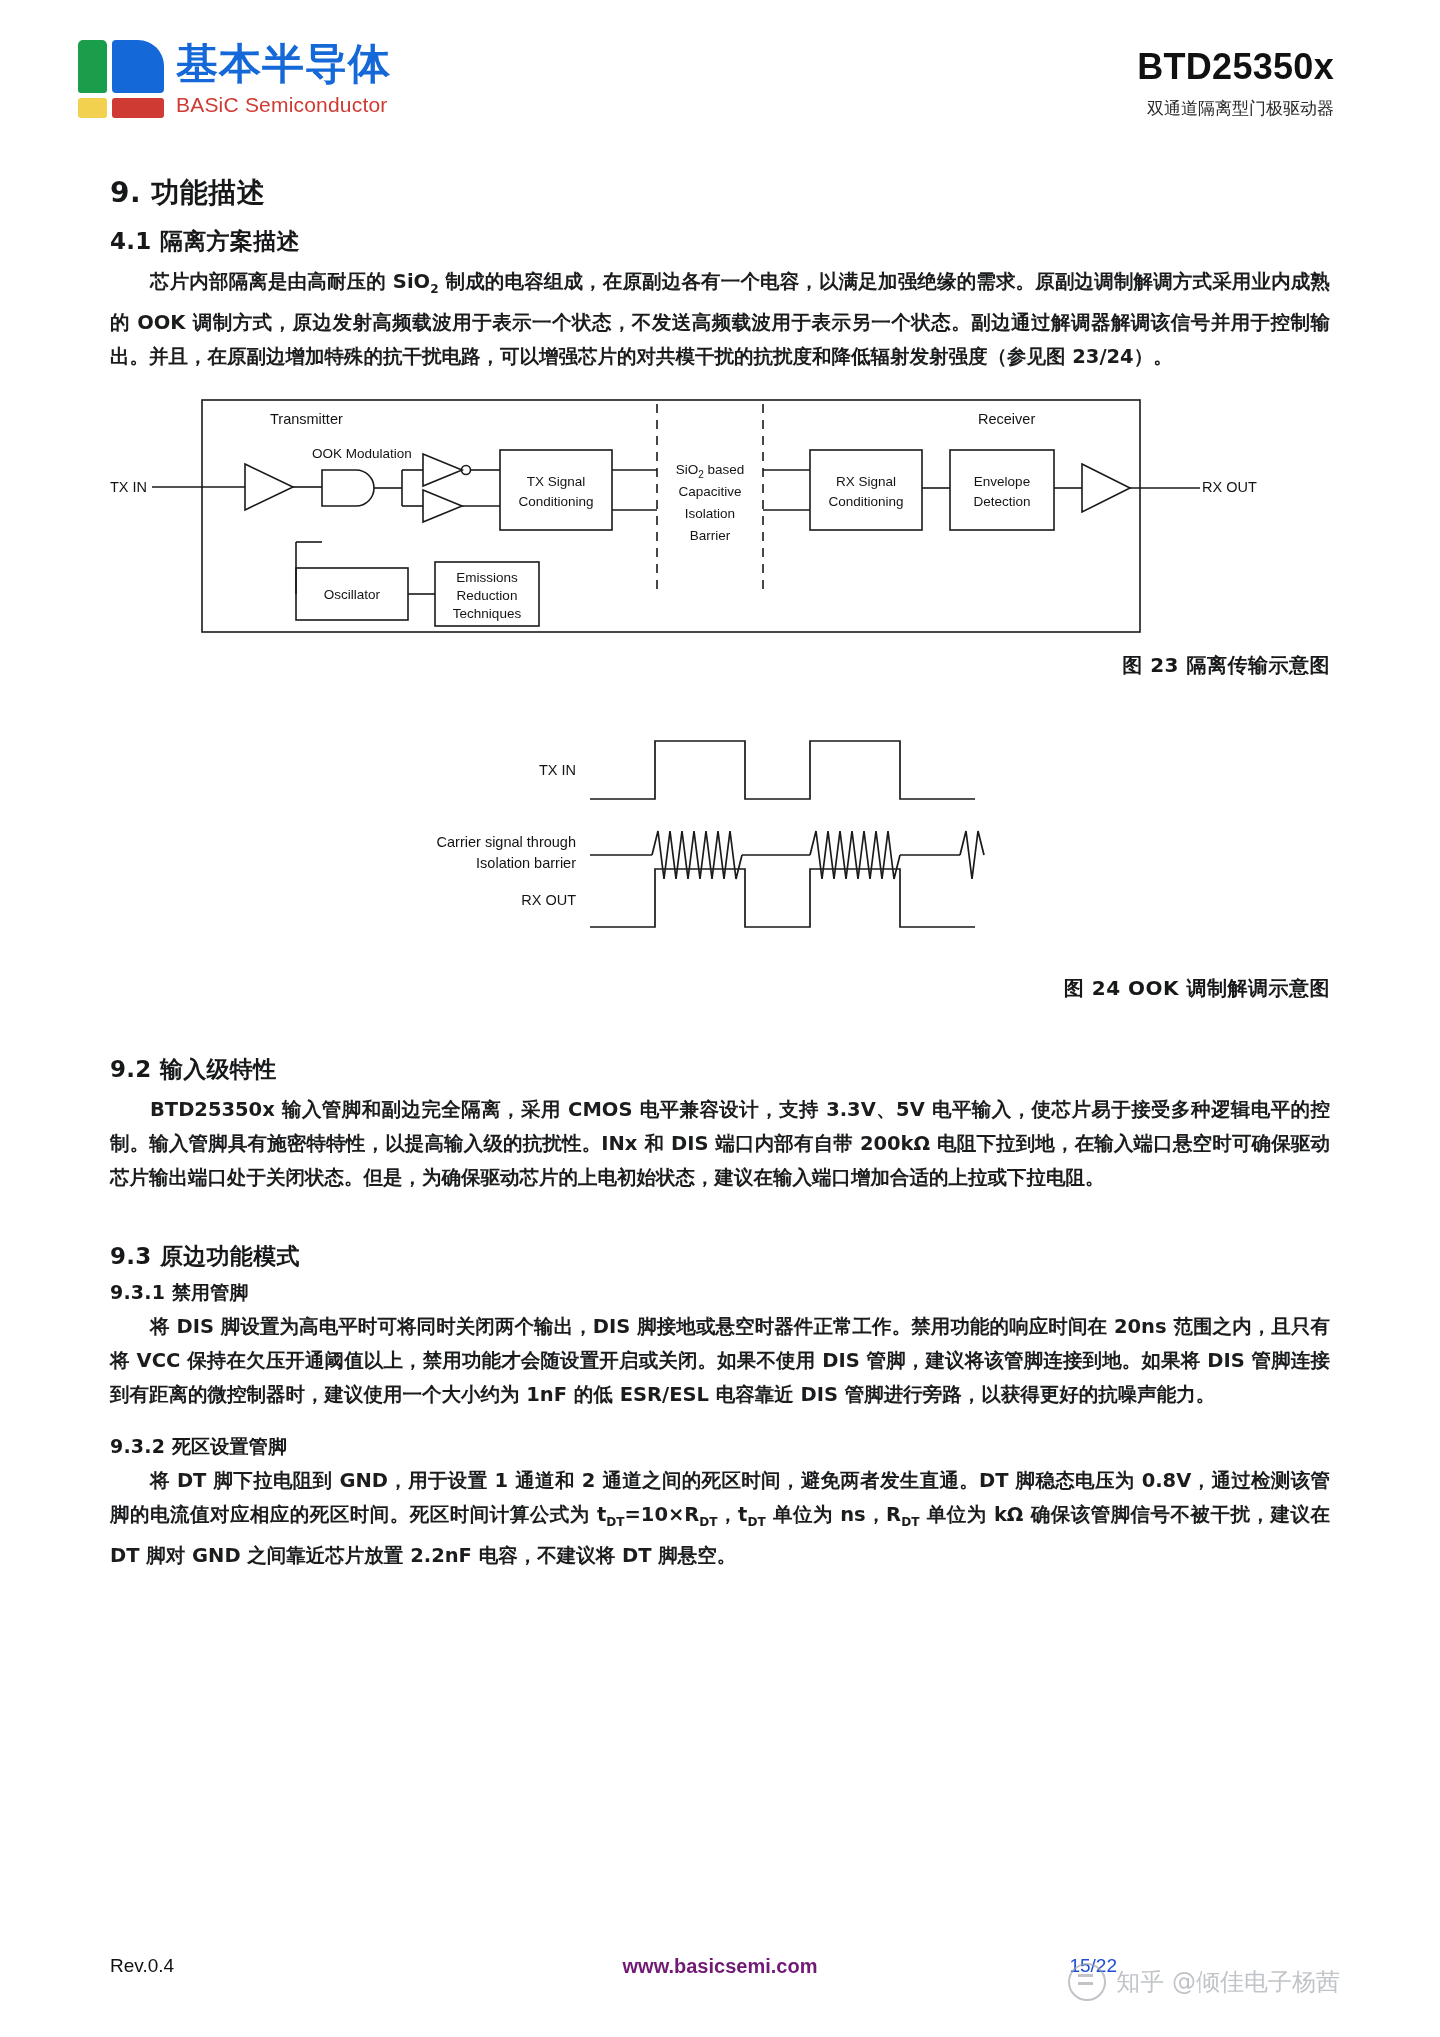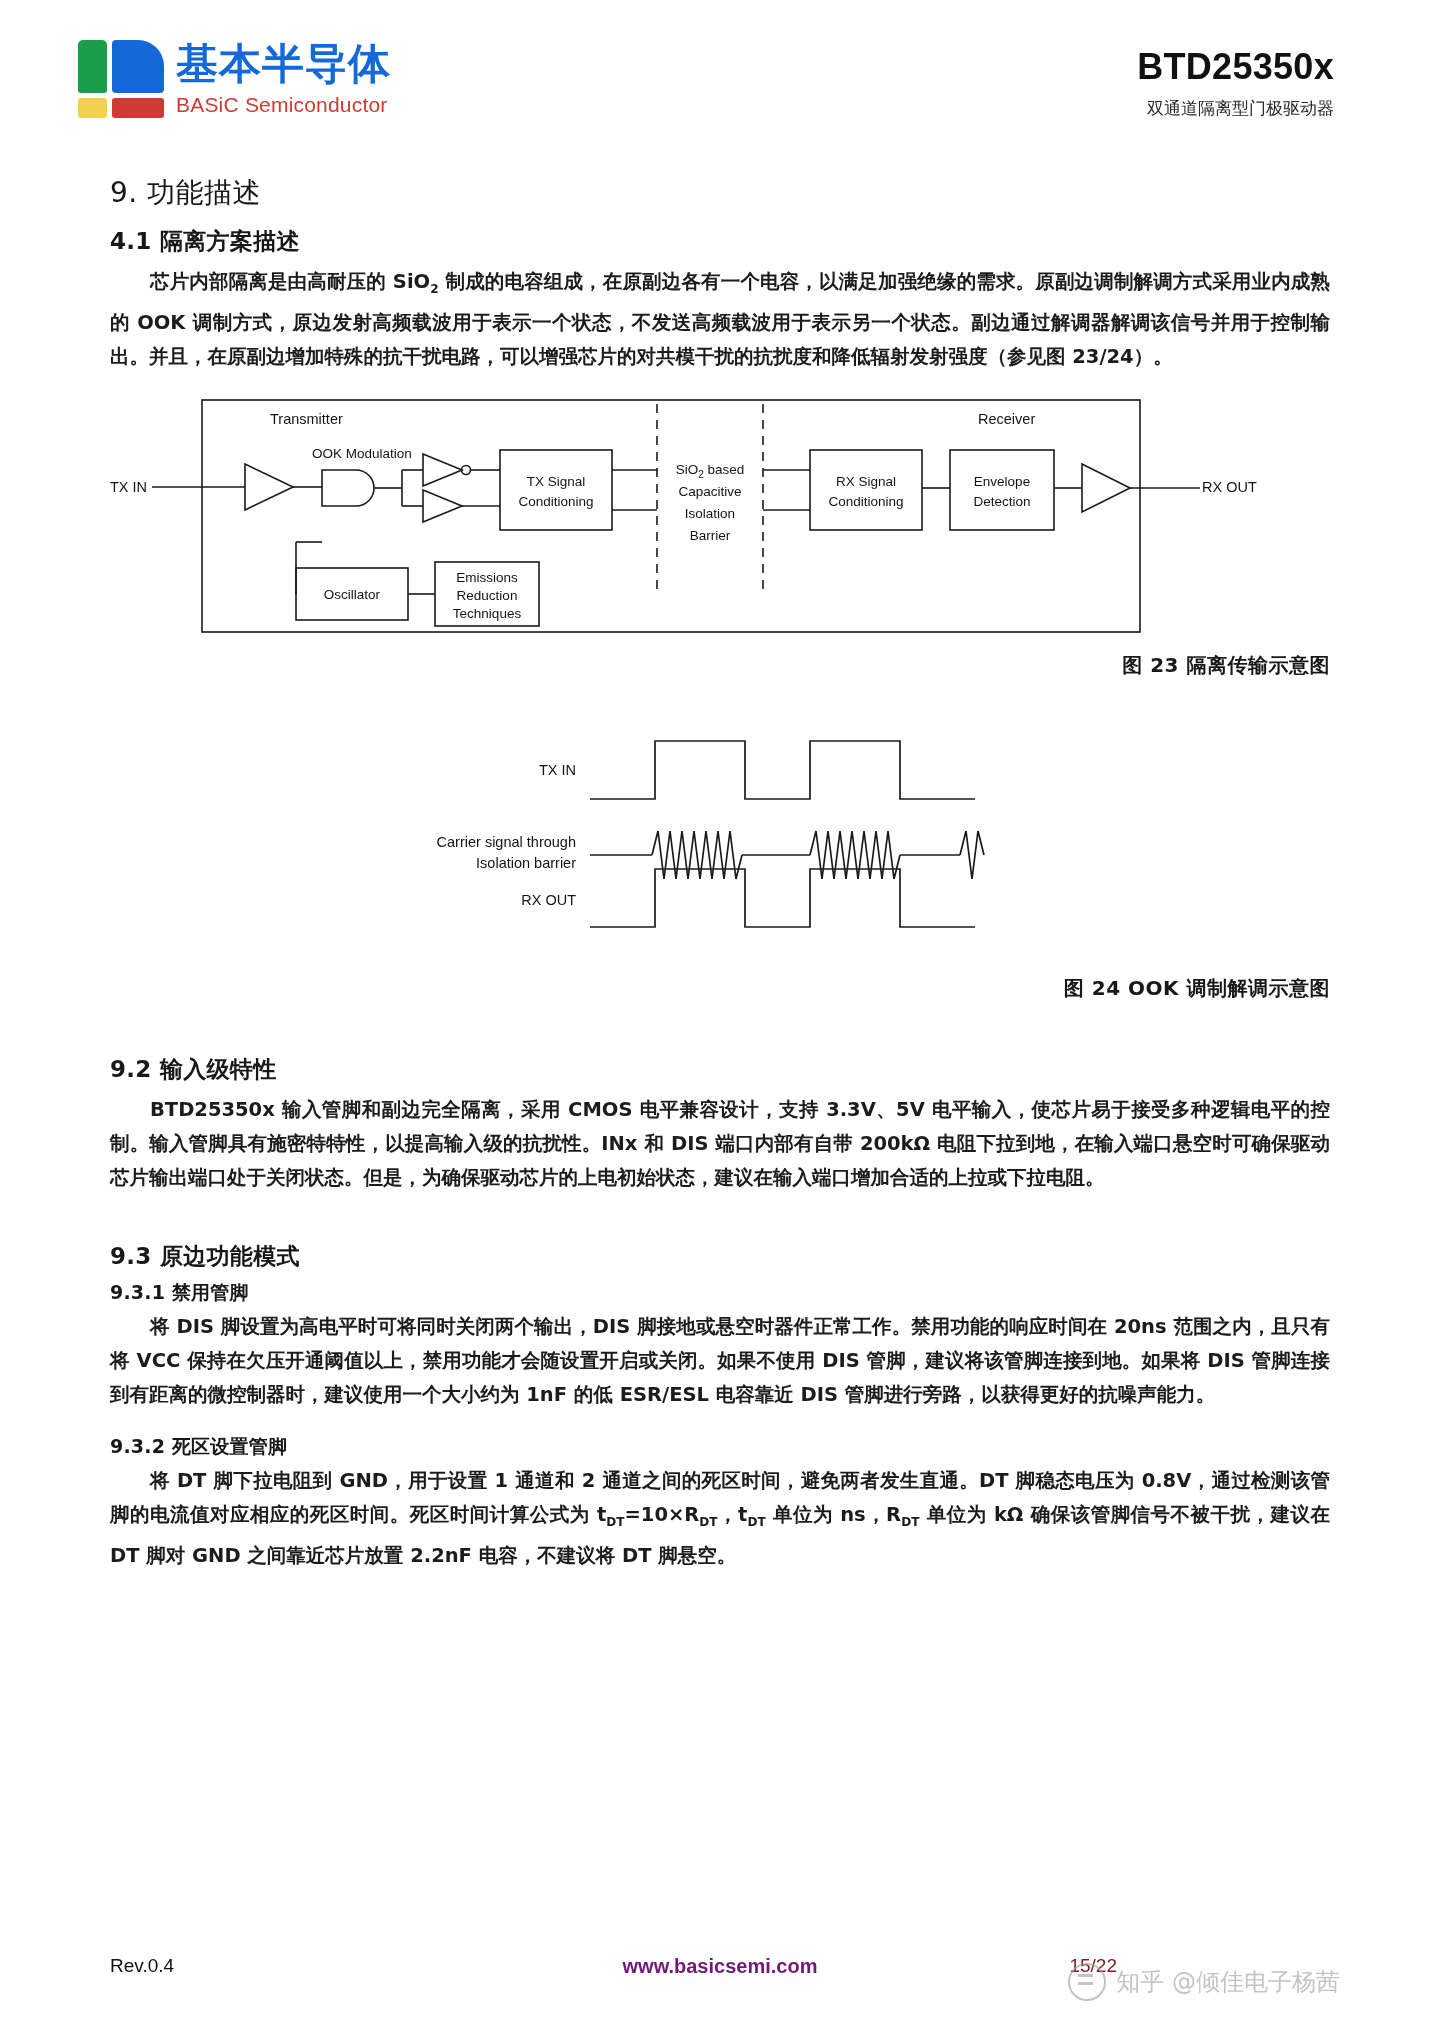--- a/index.html
+++ b/index.html
@@ -29,21 +29,21 @@
 
   .hdr-right{position:absolute;right:78px;top:46px;text-align:right;}
   .part-no{font-size:36px;font-weight:bold;color:#111;letter-spacing:.3px;line-height:42px;}
   .part-sub{font-size:17px;color:#2a2a2a;margin-top:9px;line-height:22px;
             font-family:"DejaVu Sans","Liberation Sans",sans-serif;}
 
   
   .content{position:absolute;left:0;top:150px;width:1440px;}
   .col{margin:0 110px;width:1220px;}
 
-  h1.sec{font-size:28px;font-weight:normal;margin:24px 0 14px 0;letter-spacing:.5px;
+  h1.sec{font-size:28px;font-weight:bold;margin:24px 0 14px 0;letter-spacing:.5px;
          font-family:"DejaVu Sans","Liberation Sans",sans-serif;}
   h2.sub{font-size:23px;font-weight:bold;margin:12px 0 8px 0;letter-spacing:.3px;
          font-family:"DejaVu Sans","Liberation Sans",sans-serif;}
   h3.subsub{font-size:19px;font-weight:bold;margin:16px 0 4px 0;letter-spacing:.2px;
             font-family:"DejaVu Sans","Liberation Sans",sans-serif;}
   p.body{font-size:19.5px;line-height:34px;margin:0 0 2px 0;text-align:justify;text-justify:inter-ideograph;
          color:#1b1c1e;font-family:"DejaVu Sans","Liberation Sans",sans-serif;}
   p.body.indent{text-indent:40px;font-weight:bold;}
   .sub-small{font-size:.62em;vertical-align:sub;}
 
@@ -54,21 +54,21 @@
   svg{display:block;}
   .sv-txt{font-family:"Liberation Sans",sans-serif;font-size:13.5px;fill:#141414;}
   .sv-txt-b{font-family:"Liberation Sans",sans-serif;font-size:14.5px;fill:#141414;}
 
   
   .footer{position:absolute;left:0;bottom:46px;width:1227px;height:40px;}
   .f-rev{position:absolute;left:110px;top:4px;font-size:19px;color:#111;
          font-family:"Liberation Sans",sans-serif;}
   .f-url{position:absolute;left:0;top:4px;width:1440px;text-align:center;font-size:20px;font-weight:bold;color:#701a75;
          font-family:"Liberation Sans",sans-serif;}
-  .f-pg{position:absolute;right:110px;top:4px;font-size:19px;color:#7f1d1d;
+  .f-pg{position:absolute;right:110px;top:4px;font-size:19px;color:#1d4ed8;
         font-family:"Liberation Sans",sans-serif;}
 
   
   .wm{position:absolute;right:100px;bottom:36px;display:flex;align-items:center;gap:10px;opacity:.62;}
   .wm-icon{width:34px;height:34px;border-radius:50%;border:2.5px solid #9aa0a6;position:relative;flex:none;}
   .wm-icon:before{content:"";position:absolute;left:8px;top:9px;width:15px;height:2.5px;background:#9aa0a6;}
   .wm-icon:after{content:"";position:absolute;left:8px;top:17px;width:15px;height:2.5px;background:#9aa0a6;}
   .wm-text{font-size:24px;color:#9aa0a6;font-family:"DejaVu Sans","Liberation Sans",sans-serif;}
 </style>
 </head>

